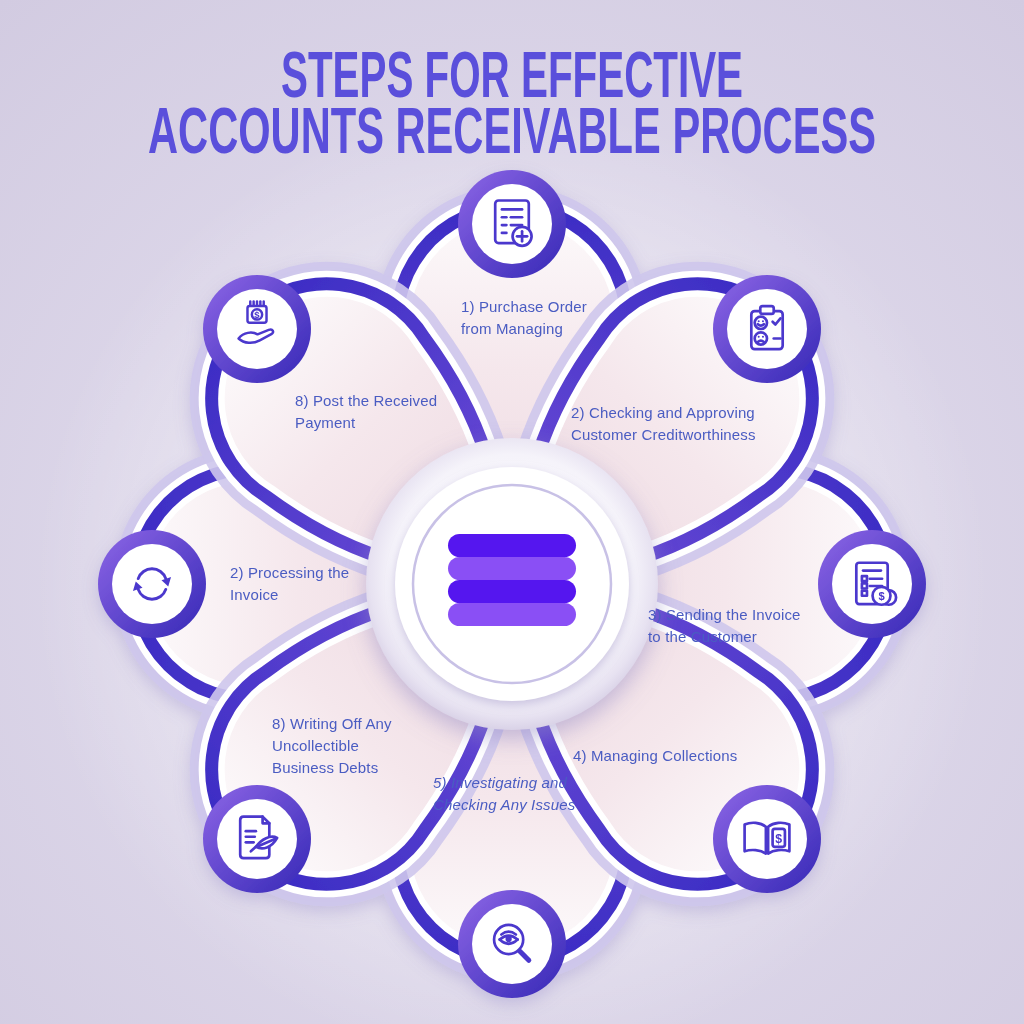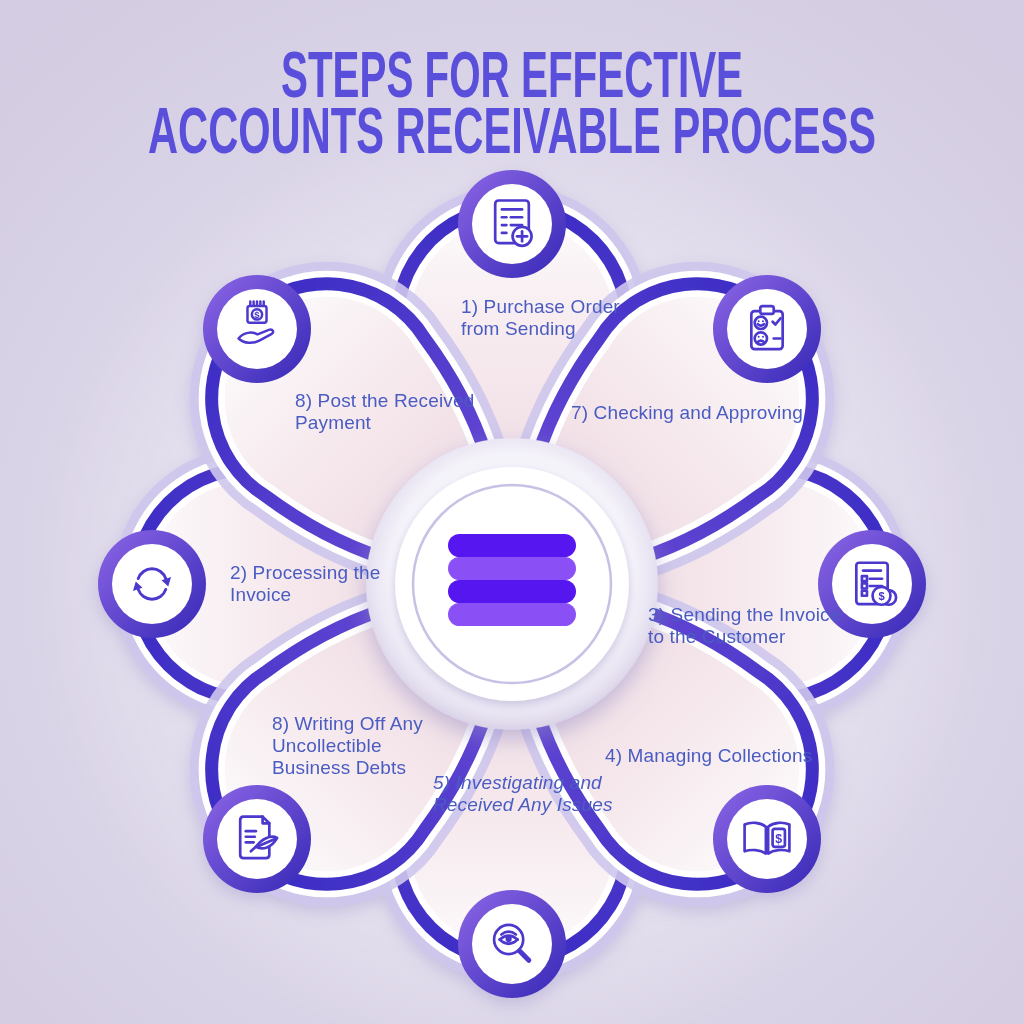--- a/index.html
+++ b/index.html
@@ -5,21 +5,21 @@
   html,body{margin:0;padding:0;width:1024px;height:1024px;overflow:hidden;}
   .canvas{
     position:relative;width:1024px;height:1024px;
     background:radial-gradient(circle at 50% 56%, #E2DCEC 0%, #DBD5E8 55%, #D2CBE1 100%);
     font-family:"Liberation Sans", sans-serif;
   }
   svg.stage{position:absolute;left:0;top:0;z-index:1;}
   .step-label{
     position:absolute;z-index:3;
     font-family:"Liberation Sans", sans-serif;
-    font-size:19px;line-height:22px;letter-spacing:.15px;
+    font-size:15px;line-height:22px;letter-spacing:.15px;
     color:#4A5CC2;white-space:nowrap;
   }
   .step-label .l{display:block;}
 </style>
 </head>
 <body>
 
 <div class="canvas">
 
 <svg class="stage" width="1024" height="1024" viewBox="0 0 1024 1024">
@@ -210,39 +210,40 @@
       <rect x="-64" y="-50" width="128" height="23" rx="11.5" fill="#5514EF"></rect>
       <rect x="-64" y="-27" width="128" height="23" rx="11.5" fill="#8A50F5"></rect>
       <rect x="-64" y="-4" width="128" height="23" rx="11.5" fill="#5514EF"></rect>
       <rect x="-64" y="19" width="128" height="23" rx="11.5" fill="#8A50F5"></rect>
     </g>
   </g>
 </svg>
 
 <div class="step-label" style="left:461px;top:296px;">
   <span class="l">1)  Purchase Order</span>
-  <span class="l">from Sending</span>
+  <span class="l">from Managing</span>
 </div>
 
 <div class="step-label" style="left:571px;top:402px;">
-  <span class="l">7) Checking and Approving</span>
+  <span class="l">2) Checking and Approving</span>
+  <span class="l">Customer Creditworthiness</span>
 </div>
 
 <div class="step-label" style="left:648px;top:604px;">
   <span class="l">3) Sending the Invoice</span>
   <span class="l">to the Customer</span>
 </div>
 
-<div class="step-label" style="left:605px;top:745px;">
+<div class="step-label" style="left:573px;top:745px;">
   <span class="l">4) Managing Collections</span>
 </div>
 
 <div class="step-label" style="left:433px;top:772px;font-style:italic;">
   <span class="l">5) Investigating and</span>
-  <span class="l">Received Any Issues</span>
+  <span class="l">Checking Any Issues</span>
 </div>
 
 <div class="step-label" style="left:272px;top:713px;">
   <span class="l">8) Writing Off Any</span>
   <span class="l">Uncollectible</span>
   <span class="l">Business Debts</span>
 </div>
 
 <div class="step-label" style="left:230px;top:562px;">
   <span class="l">2) Processing the</span>

